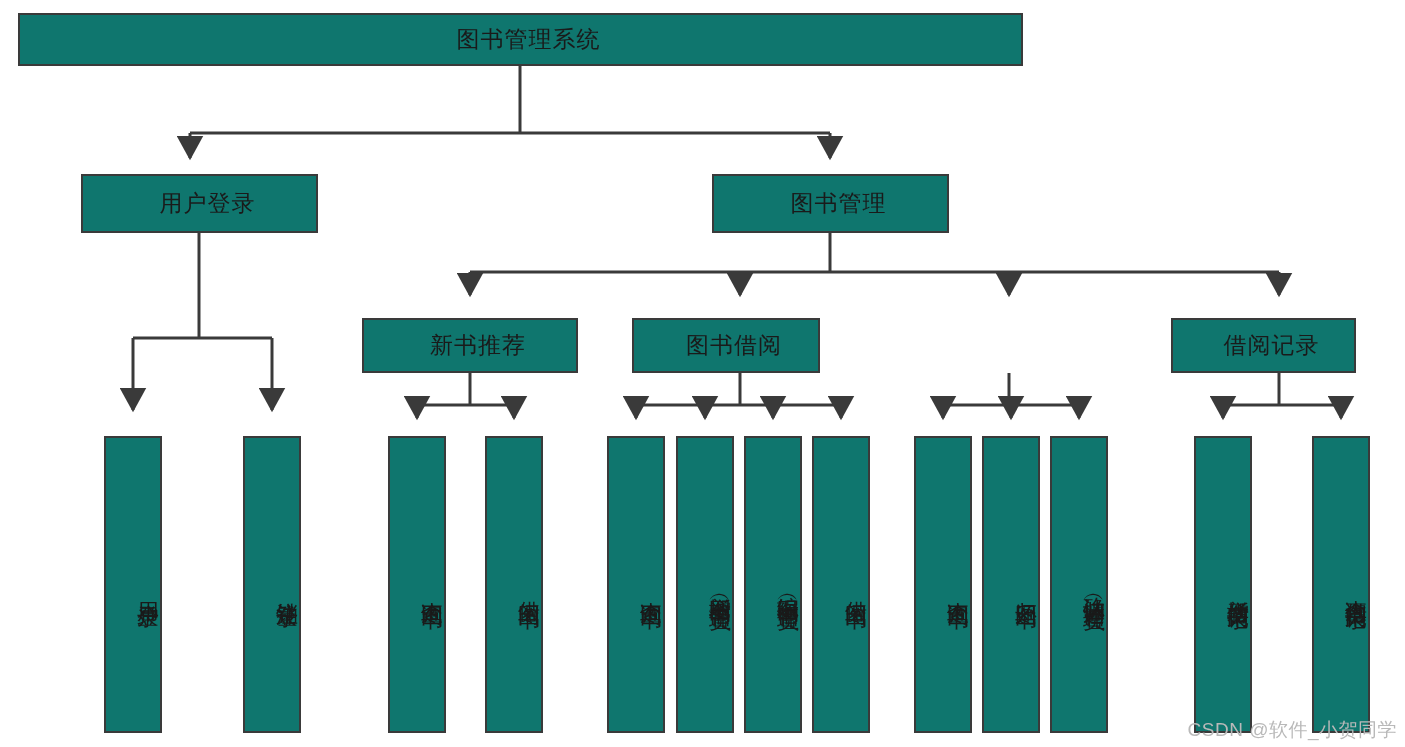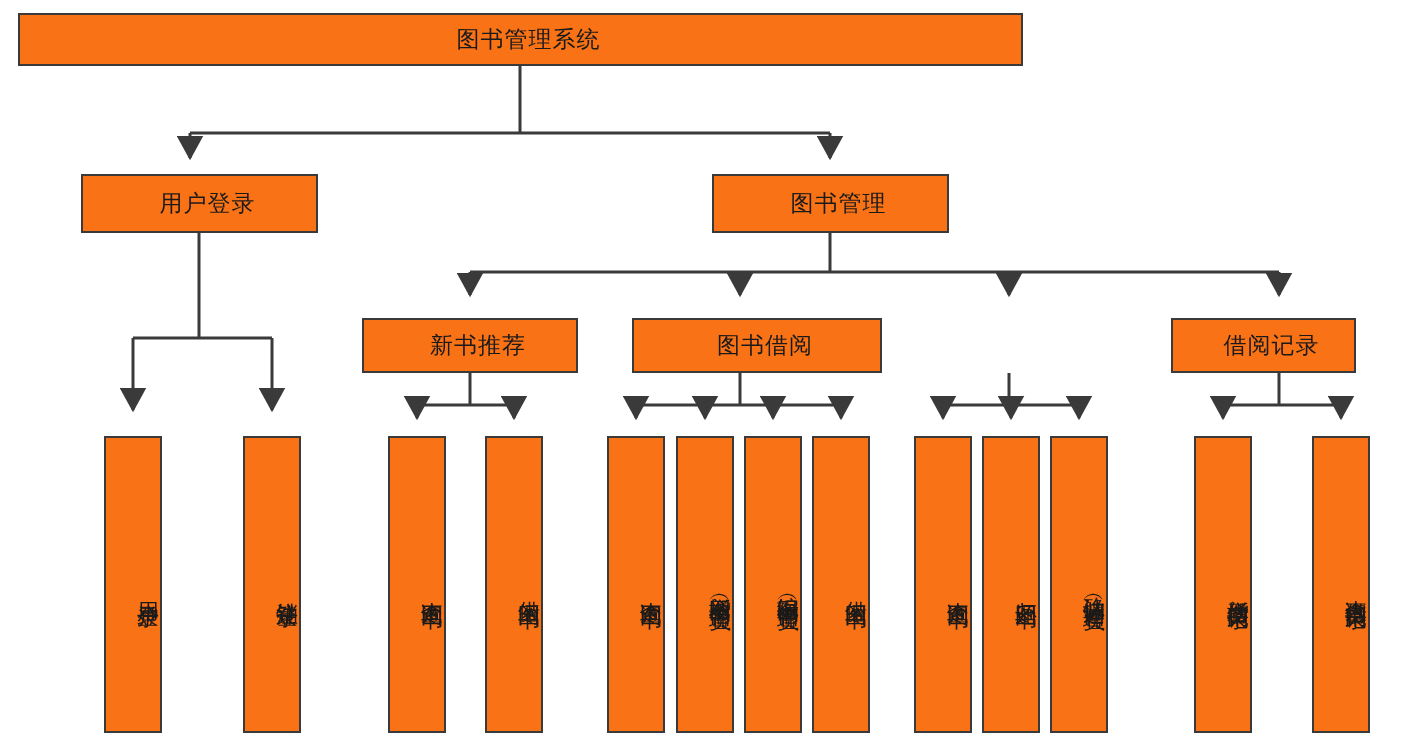--- a/index.html
+++ b/index.html
@@ -20,21 +20,21 @@
   #wires {
     position: absolute;
     left: 0;
     top: 0;
     width: 1405px;
     height: 747px;
   }
   .node {
     position: absolute;
     box-sizing: border-box;
-    background: #f97316;
+    background: #0f766e;
     border: 2px solid #3a3a3a;
     display: flex;
     align-items: center;
     justify-content: center;
     color: #1a1a1a;
     padding-left: 16px;
   }
   .node.horiz {
     font-size: 23px;
     letter-spacing: 1px;
@@ -126,21 +126,21 @@
   <div class="node horiz" style="left:81px; top:174px; width:237px; height:59px;">
     <span class="lbl">用户登录</span>
   </div>
   <div class="node horiz" style="left:362px; top:318px; width:216px; height:55px;">
     <span class="lbl">新书推荐</span>
   </div>
 
   <div class="node horiz" style="left:712px; top:174px; width:237px; height:59px;">
     <span class="lbl">图书管理</span>
   </div>
-  <div class="node horiz" style="left:632px; top:318px; width:250px; height:55px;">
+  <div class="node horiz" style="left:632px; top:318px; width:188px; height:55px;">
     <span class="lbl">图书借阅</span>
   </div>
   <div class="node horiz" style="left:1171px; top:318px; width:185px; height:55px;">
     <span class="lbl">借阅记录</span>
   </div>
 
   <div class="node vert" style="left:104px; top:436px; width:58px; height:297px;">
     <span class="lbl">用户登录</span>
   </div>
   <div class="node vert" style="left:243px; top:436px; width:58px; height:297px;">
@@ -177,14 +177,15 @@
     <span class="lbl">确认归还（管理员）</span>
   </div>
 
   <div class="node vert" style="left:1194px; top:436px; width:58px; height:297px;">
     <span class="lbl">新增借阅记录</span>
   </div>
   <div class="node vert" style="left:1312px; top:436px; width:58px; height:297px;">
     <span class="lbl">查询借阅记录</span>
   </div>
 
+  <div class="watermark">CSDN @软件_小贺同学</div>
 
 </div>
 
 </body></html>

